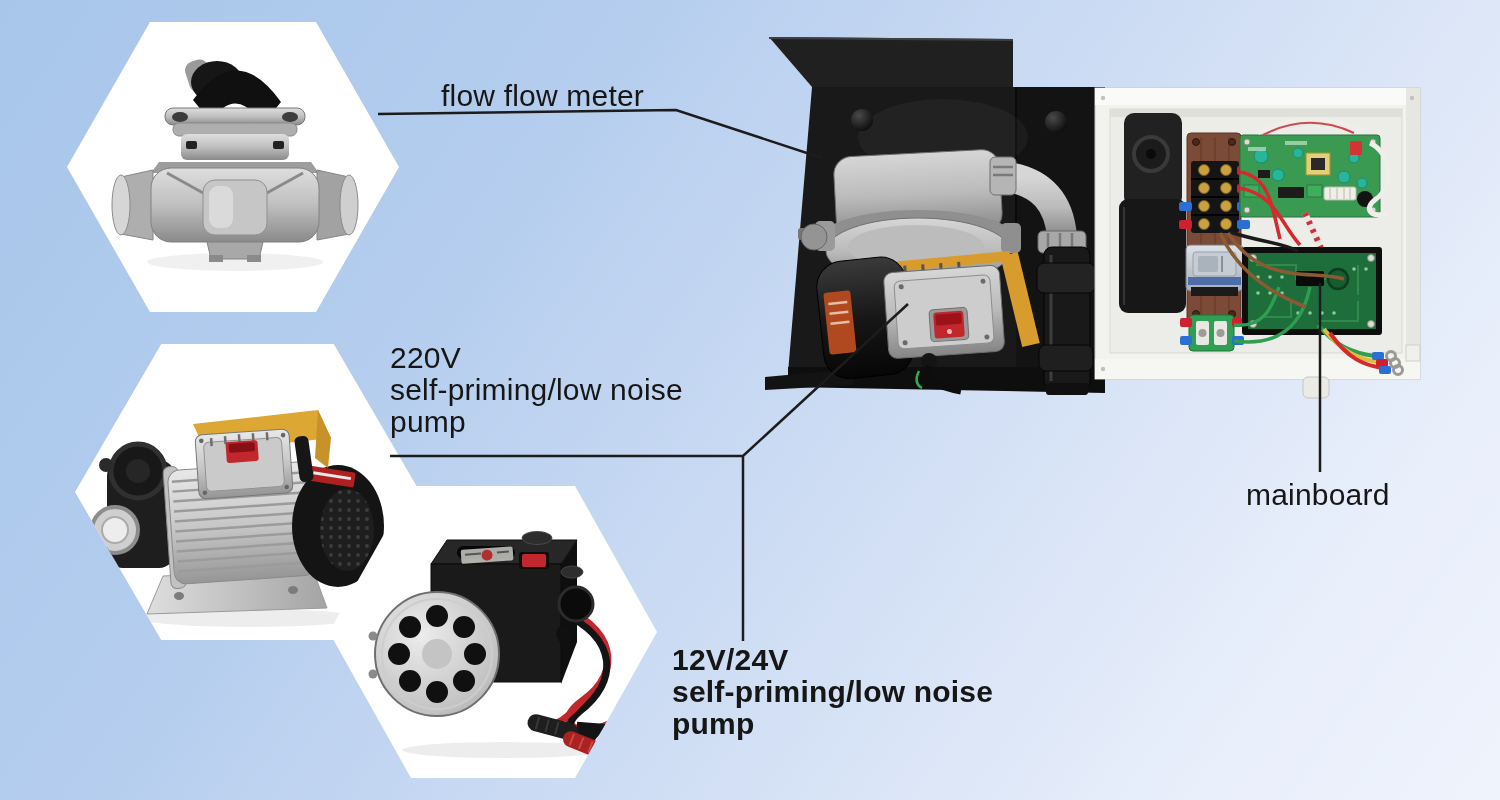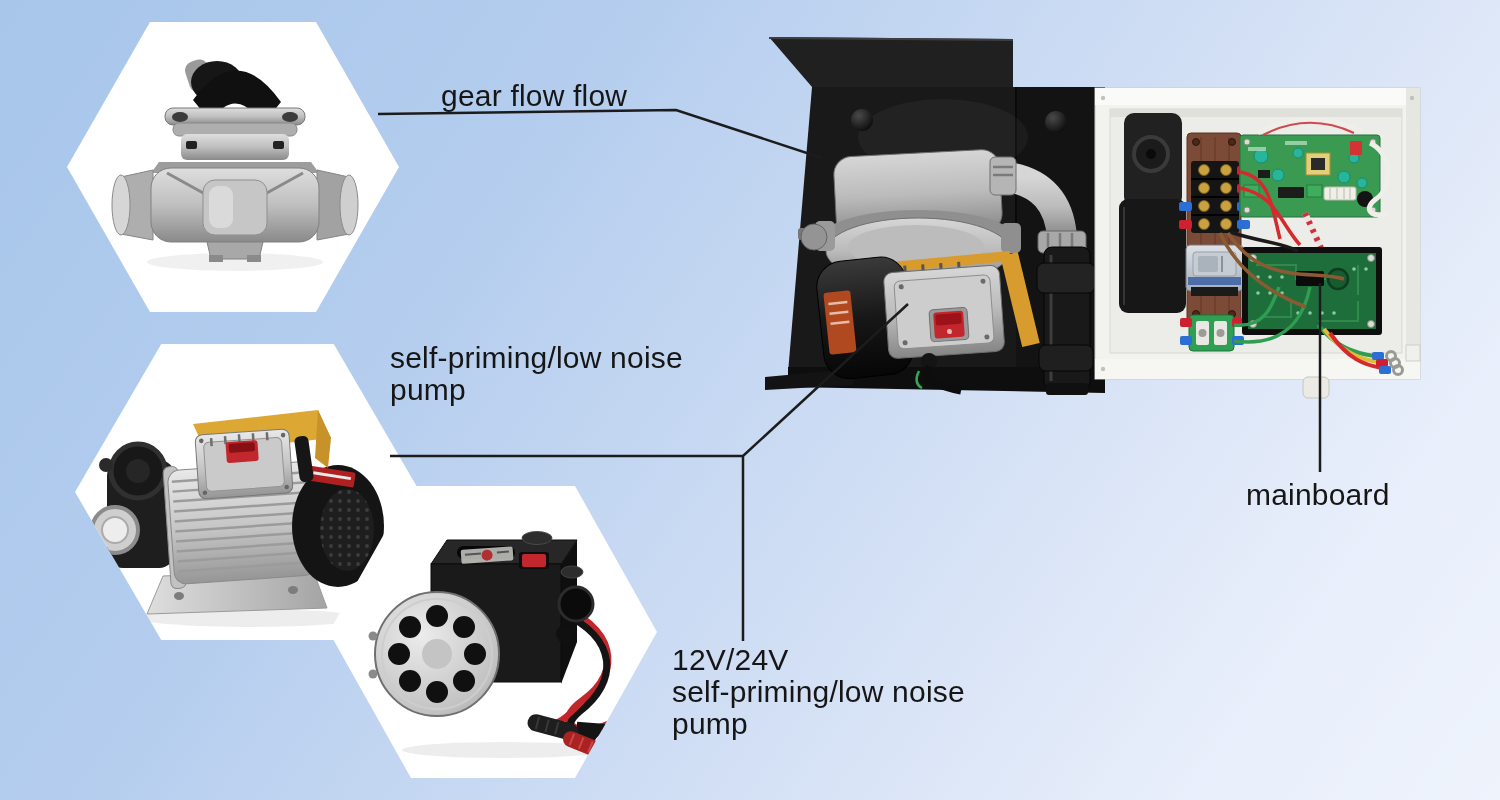--- a/index.html
+++ b/index.html
@@ -489,28 +489,29 @@
   </svg>
 
   <svg id="callout-lines" width="1500" height="800" viewBox="0 0 1500 800">
     <g stroke="#1c1c1c" stroke-width="2.5" fill="none">
       <polyline points="378,114 676,110 822,158"></polyline>
       <path d="M908,304 L743,456 L390,456 M743,456 L743,641"></path>
       <line x1="1320" y1="283" x2="1320" y2="472"></line>
     </g>
   </svg>
 
-  <div class="label" style="left:441px;top:80px;">gear flow flow</div>
+  <div class="label" style="left:441px;top:80px;">flow flow meter</div>
 
   <div class="label" style="left:390px;top:342px;">
+    <div>220V</div>
     <div>self-priming/low noise</div>
     <div>pump</div>
   </div>
 
-  <div class="label" style="left:672px;top:644px;">
+  <div class="label" style="left:672px;top:644px;font-weight:bold;">
     <div>12V/24V</div>
     <div>self-priming/low noise</div>
     <div>pump</div>
   </div>
 
   <div class="label" style="left:1246px;top:479px;">mainboard</div>
 
 </div>
 
 </body></html>

